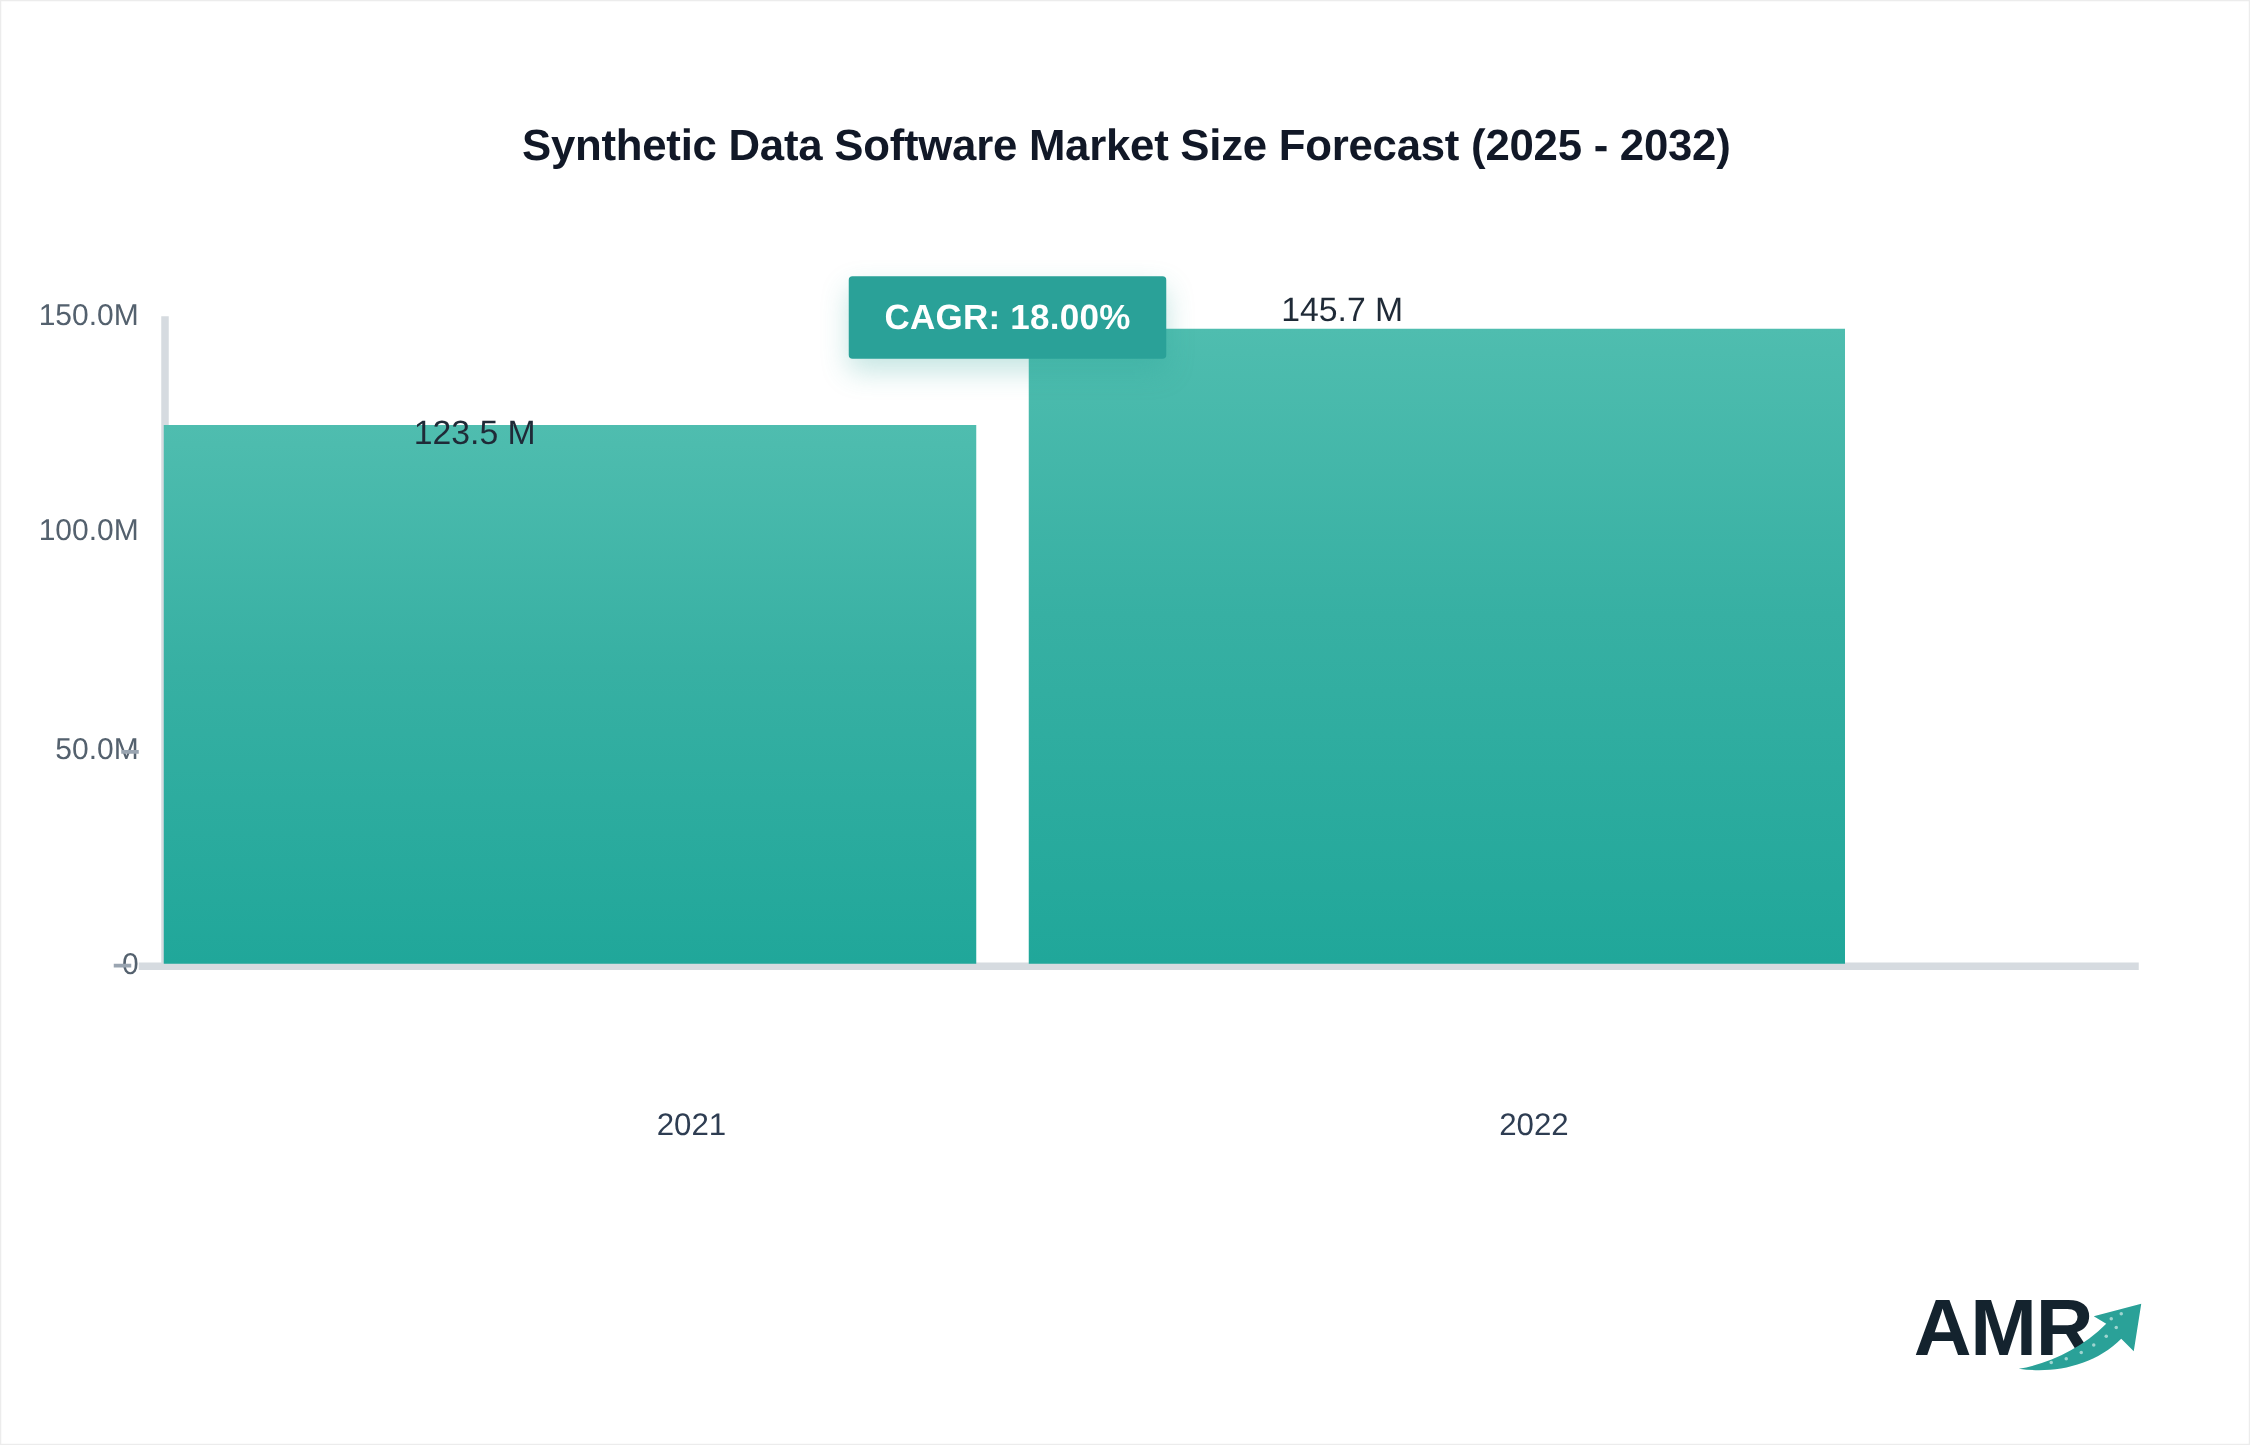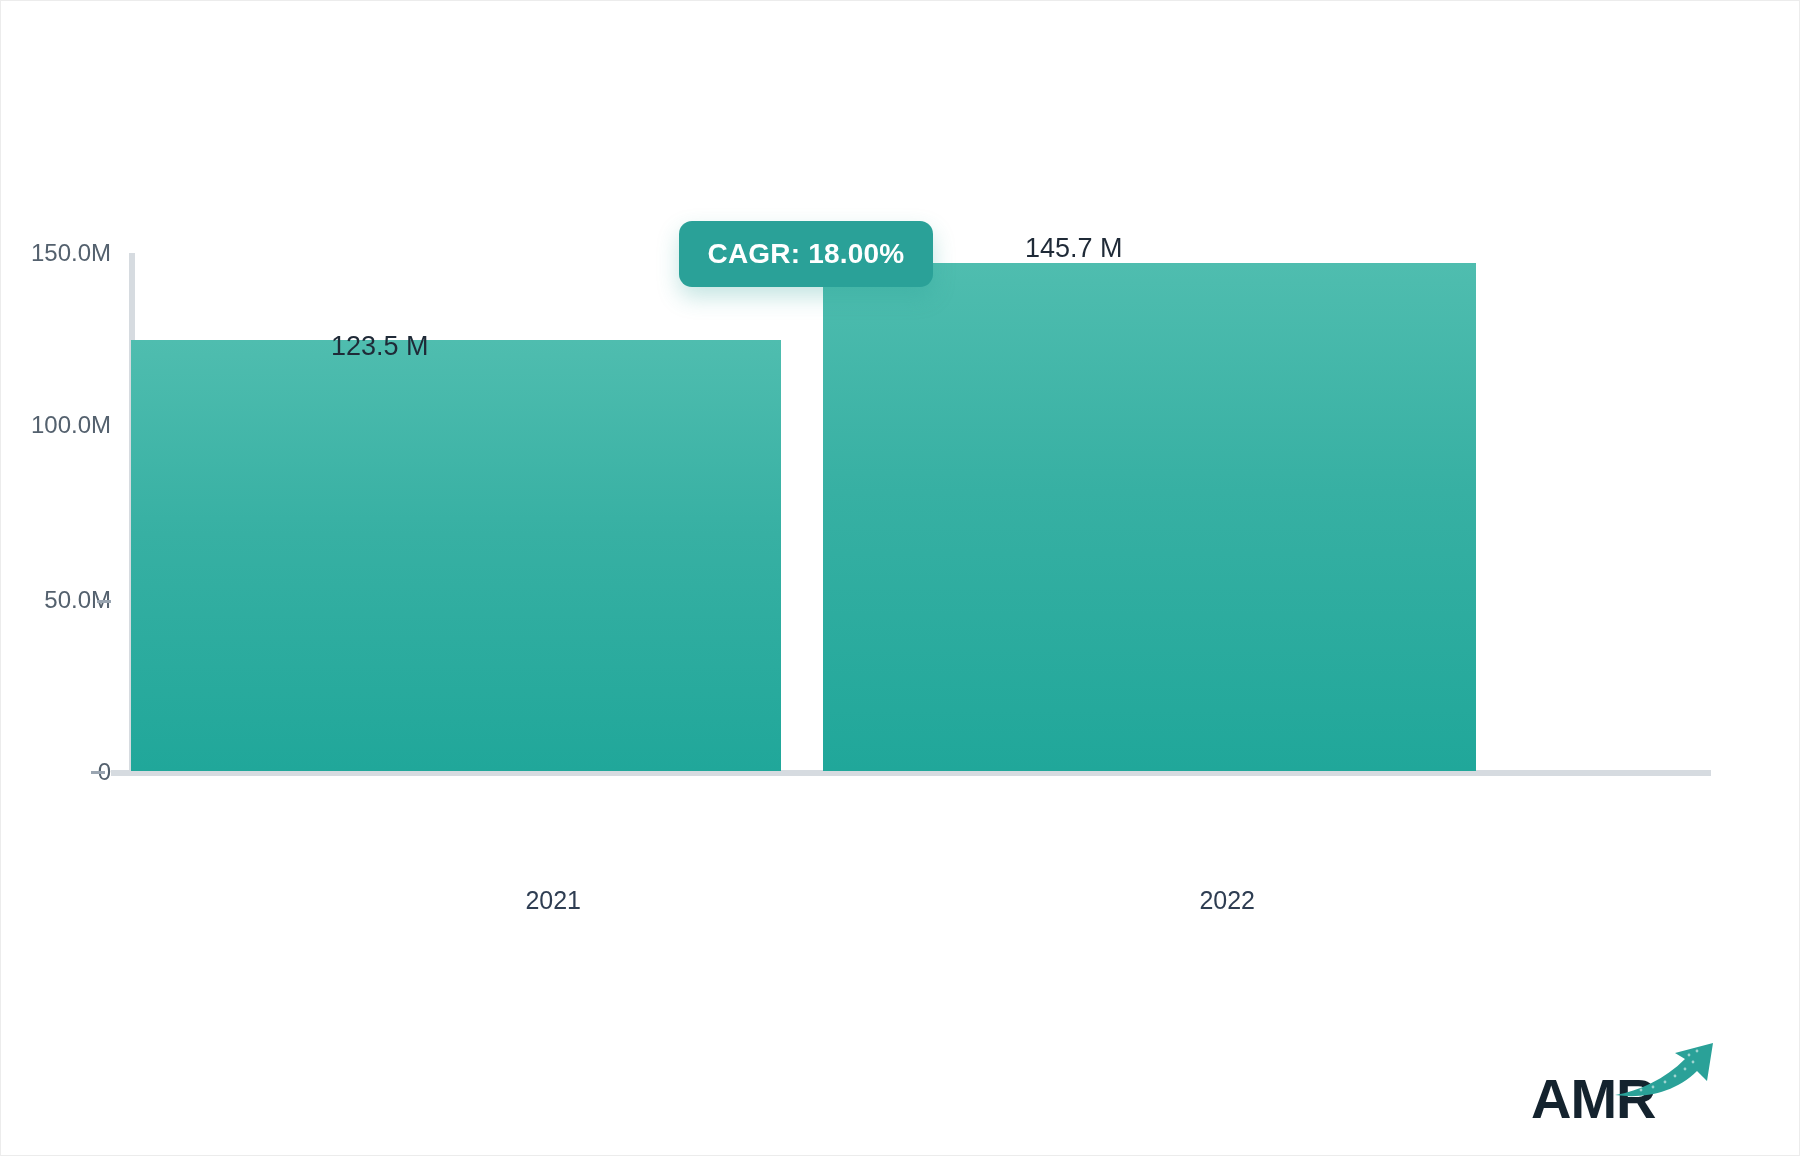--- a/index.html
+++ b/index.html
@@ -112,21 +112,21 @@
   }
 
   
   #cagr-badge {
     position: absolute;
     left: 678px;
     top: 220px;
     width: 254px;
     height: 66px;
     background: #2aa198;
-    border-radius: 13px;
+    border-radius: 3px;
     box-shadow: 0 10px 22px rgba(42,161,152,0.28);
     display: flex;
     align-items: center;
     justify-content: center;
   }
   #cagr-badge-text {
     color: #ffffff;
     font-size: 28px;
     font-weight: 600;
     letter-spacing: 0.2px;
@@ -138,38 +138,38 @@
     position: absolute;
     left: 1530px;
     top: 1030px;
     width: 200px;
     height: 70px;
   }
   #logo-text {
     position: absolute;
     left: 0;
     top: 0;
-    font-size: 56px;
+    font-size: 64px;
     font-weight: bold;
     color: #14232e;
     letter-spacing: -1px;
     line-height: 62px;
-    margin-top: 37px;
   }
   #logo-arrow {
     position: absolute;
     left: 82px;
     top: 6px;
   }
 </style>
 </head>
 <body>
 
 <div id="canvas">
 
+  <div id="chart-title">Synthetic Data Software Market Size Forecast (2025 - 2032)</div>
 
   <div id="plot">
 
     <div class="y-axis-line"></div>
     <div class="x-axis-line"></div>
 
     <div class="y-tick-label" style="top:238px;">150.0M</div>
     <div class="y-tick-label" style="top:410px;">100.0M</div>
     <div class="y-tick-label" style="top:585px;">50.0M</div>
     <div class="y-tick-label" style="top:757px;">0</div>

